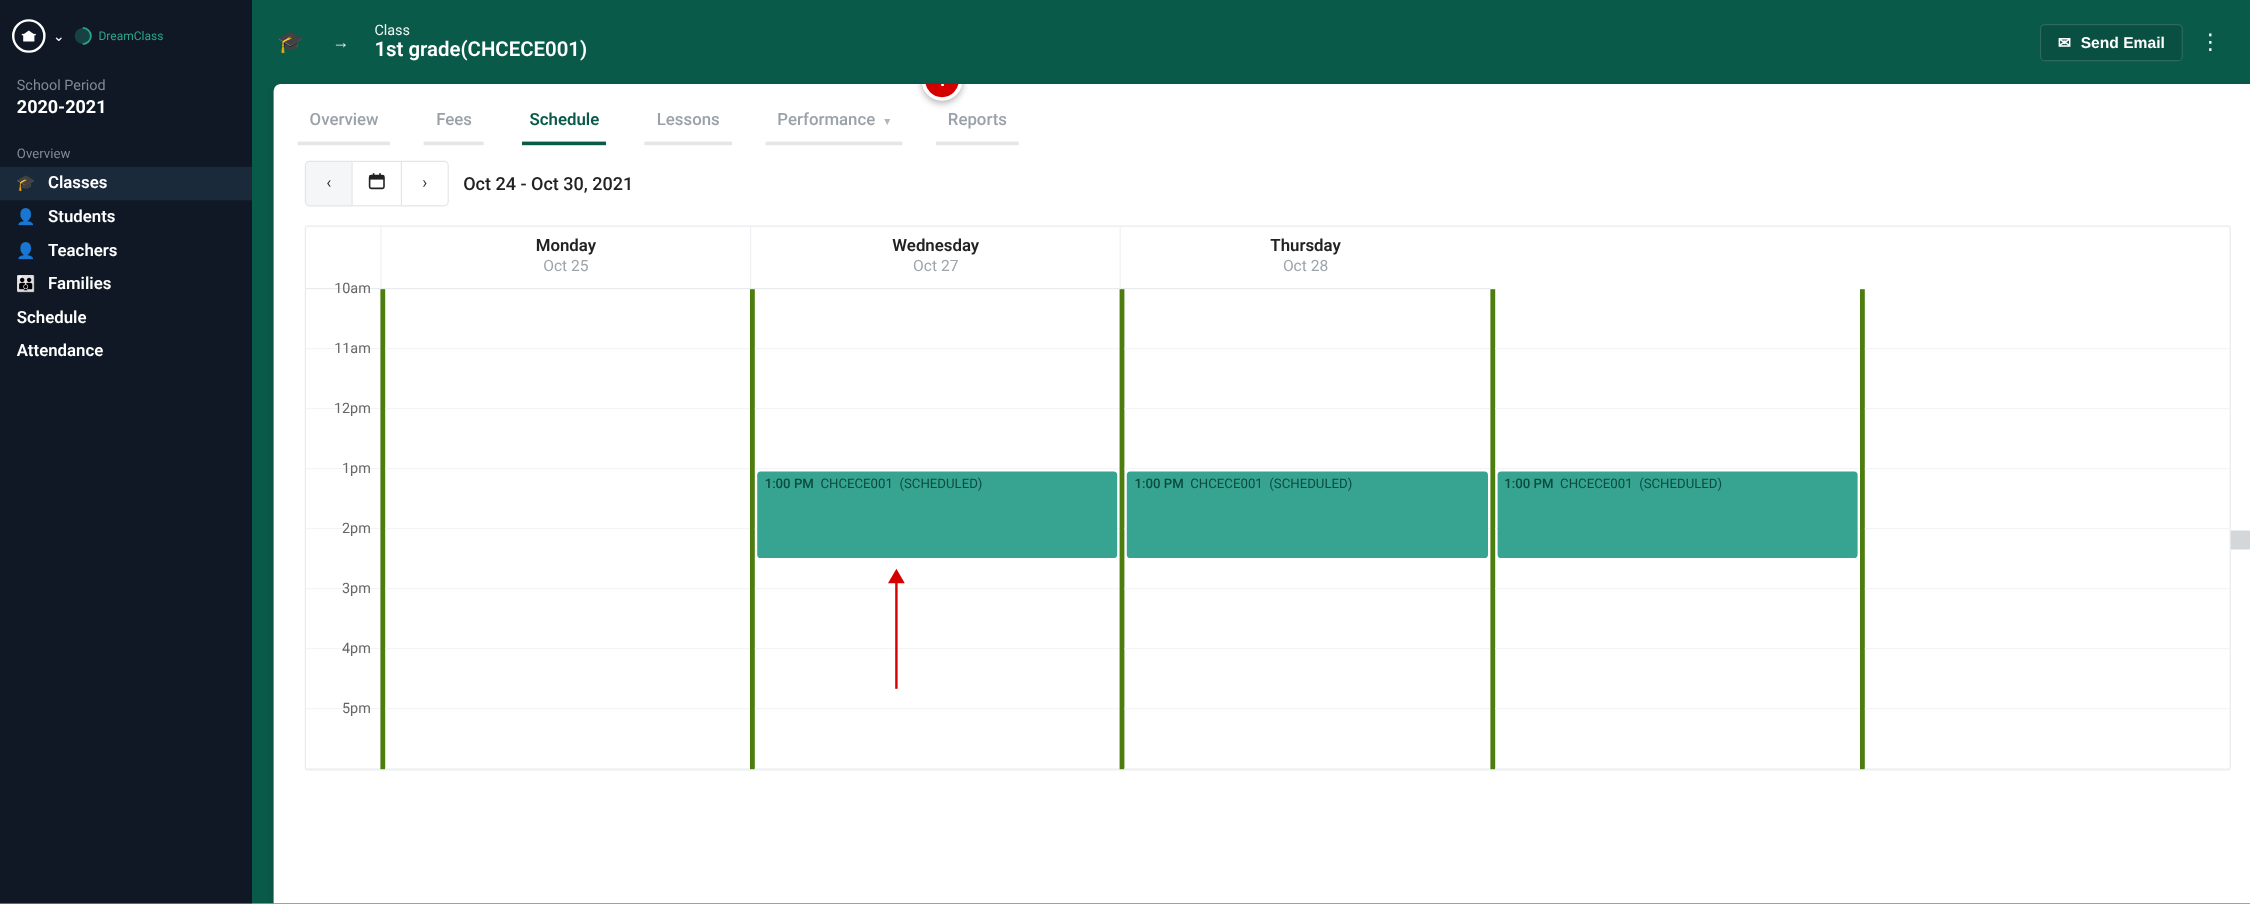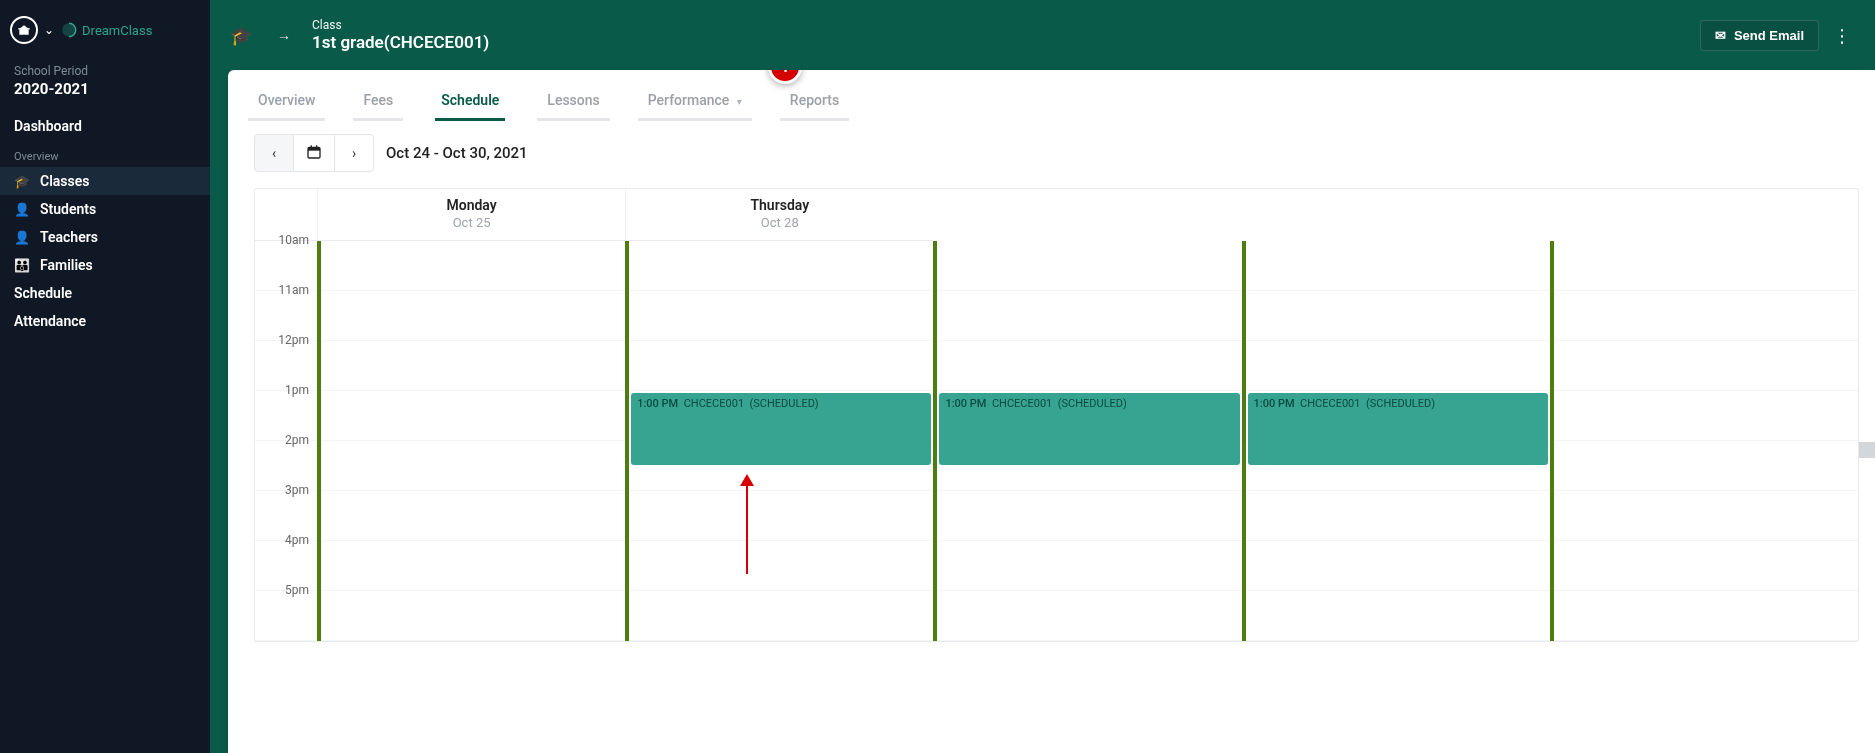--- a/index.html
+++ b/index.html
@@ -18,21 +18,21 @@
   }
   .sidebar-top { display:flex; align-items:center; gap:6px; padding: 4px 10px 14px 10px; }
   .logo-box { width:28px; height:28px; border-radius:50%; border:2px solid #fff; display:flex; align-items:center; justify-content:center; font-size:14px; color:#fff;}
   .sidebar-section-label { font-size:11px; color:#7f8b99; padding: 10px 14px 4px 14px; }
   .sidebar-item { display:flex; align-items:center; gap:10px; padding: 6px 14px; font-size:14px; cursor:pointer; color:#ffffff; font-weight:600;}
   .sidebar-item.sub { font-weight:600; color:#fff; }
   .sidebar-item .ico { width:16px; text-align:center; color:#5f6b79; font-size:13px; }
   .sidebar-item.active { background:#1b2a3b; }
   .school-period { padding: 6px 14px 2px 14px; font-size:12px; color:#7f8b99;}
   .school-period-value { padding: 0 14px 14px 14px; font-size:15px; font-weight:700; color:#fff;}
-  .brand-right { color:#2ba58d; font-size:13px; display:flex; align-items:center; gap:4px;}
+  .brand-right { color:#2ba58d; font-size:10px; display:flex; align-items:center; gap:4px;}
   .brand-right svg { width:18px; height:18px; }
 
   
   .main { flex:1; display:flex; flex-direction:column; min-width:0; padding:0; }
   .topbar {
     height:70px;
     display:flex; align-items:center; justify-content:space-between;
     padding: 0 18px;
     color:#fff;
   }
@@ -135,23 +135,20 @@
           <circle cx="12" cy="12" r="9" opacity="0.3"></circle>
           <path d="M12 3a9 9 0 0 1 0 18" stroke="#2ba58d" stroke-width="2" fill="none"></path>
         </svg>
       <span>DreamClass</span>
     </div>
   </div>
 
   <div class="school-period">School Period</div>
   <div class="school-period-value">2020-2021</div>
 
-  <div class="sidebar-item">
-    <span>Dashboard</span>
-  </div>
 
   <div class="sidebar-section-label">Overview</div>
   <div class="sidebar-item active">
     <span class="ico">🎓</span>
     <span>Classes</span>
   </div>
 
   <div class="sidebar-item sub">
     <span class="ico">👤</span>
     <span>Students</span>
@@ -231,20 +228,24 @@
     <div class="cal-wrap">
       <div class="edge-chip"></div>
       <div class="cal">
         <div class="cal-head" id="cal-head">
             <div class="cal-head-cell"></div>
             <div class="cal-head-cell">
               <div class="dow">Monday</div>
               <div class="dnum">Oct 25</div>
             </div>
             <div class="cal-head-cell">
+              <div class="dow">Wednesday</div>
+              <div class="dnum">Oct 27</div>
+            </div>
+            <div class="cal-head-cell">
               <div class="dow">Thursday</div>
               <div class="dnum">Oct 28</div>
             </div>
           </div>
         <div class="cal-body" id="cal-body">
             <div class="time-col">
               <div class="slot-row">
                 <div class="time-label">10am</div>
               </div>
               <div class="slot-row">

